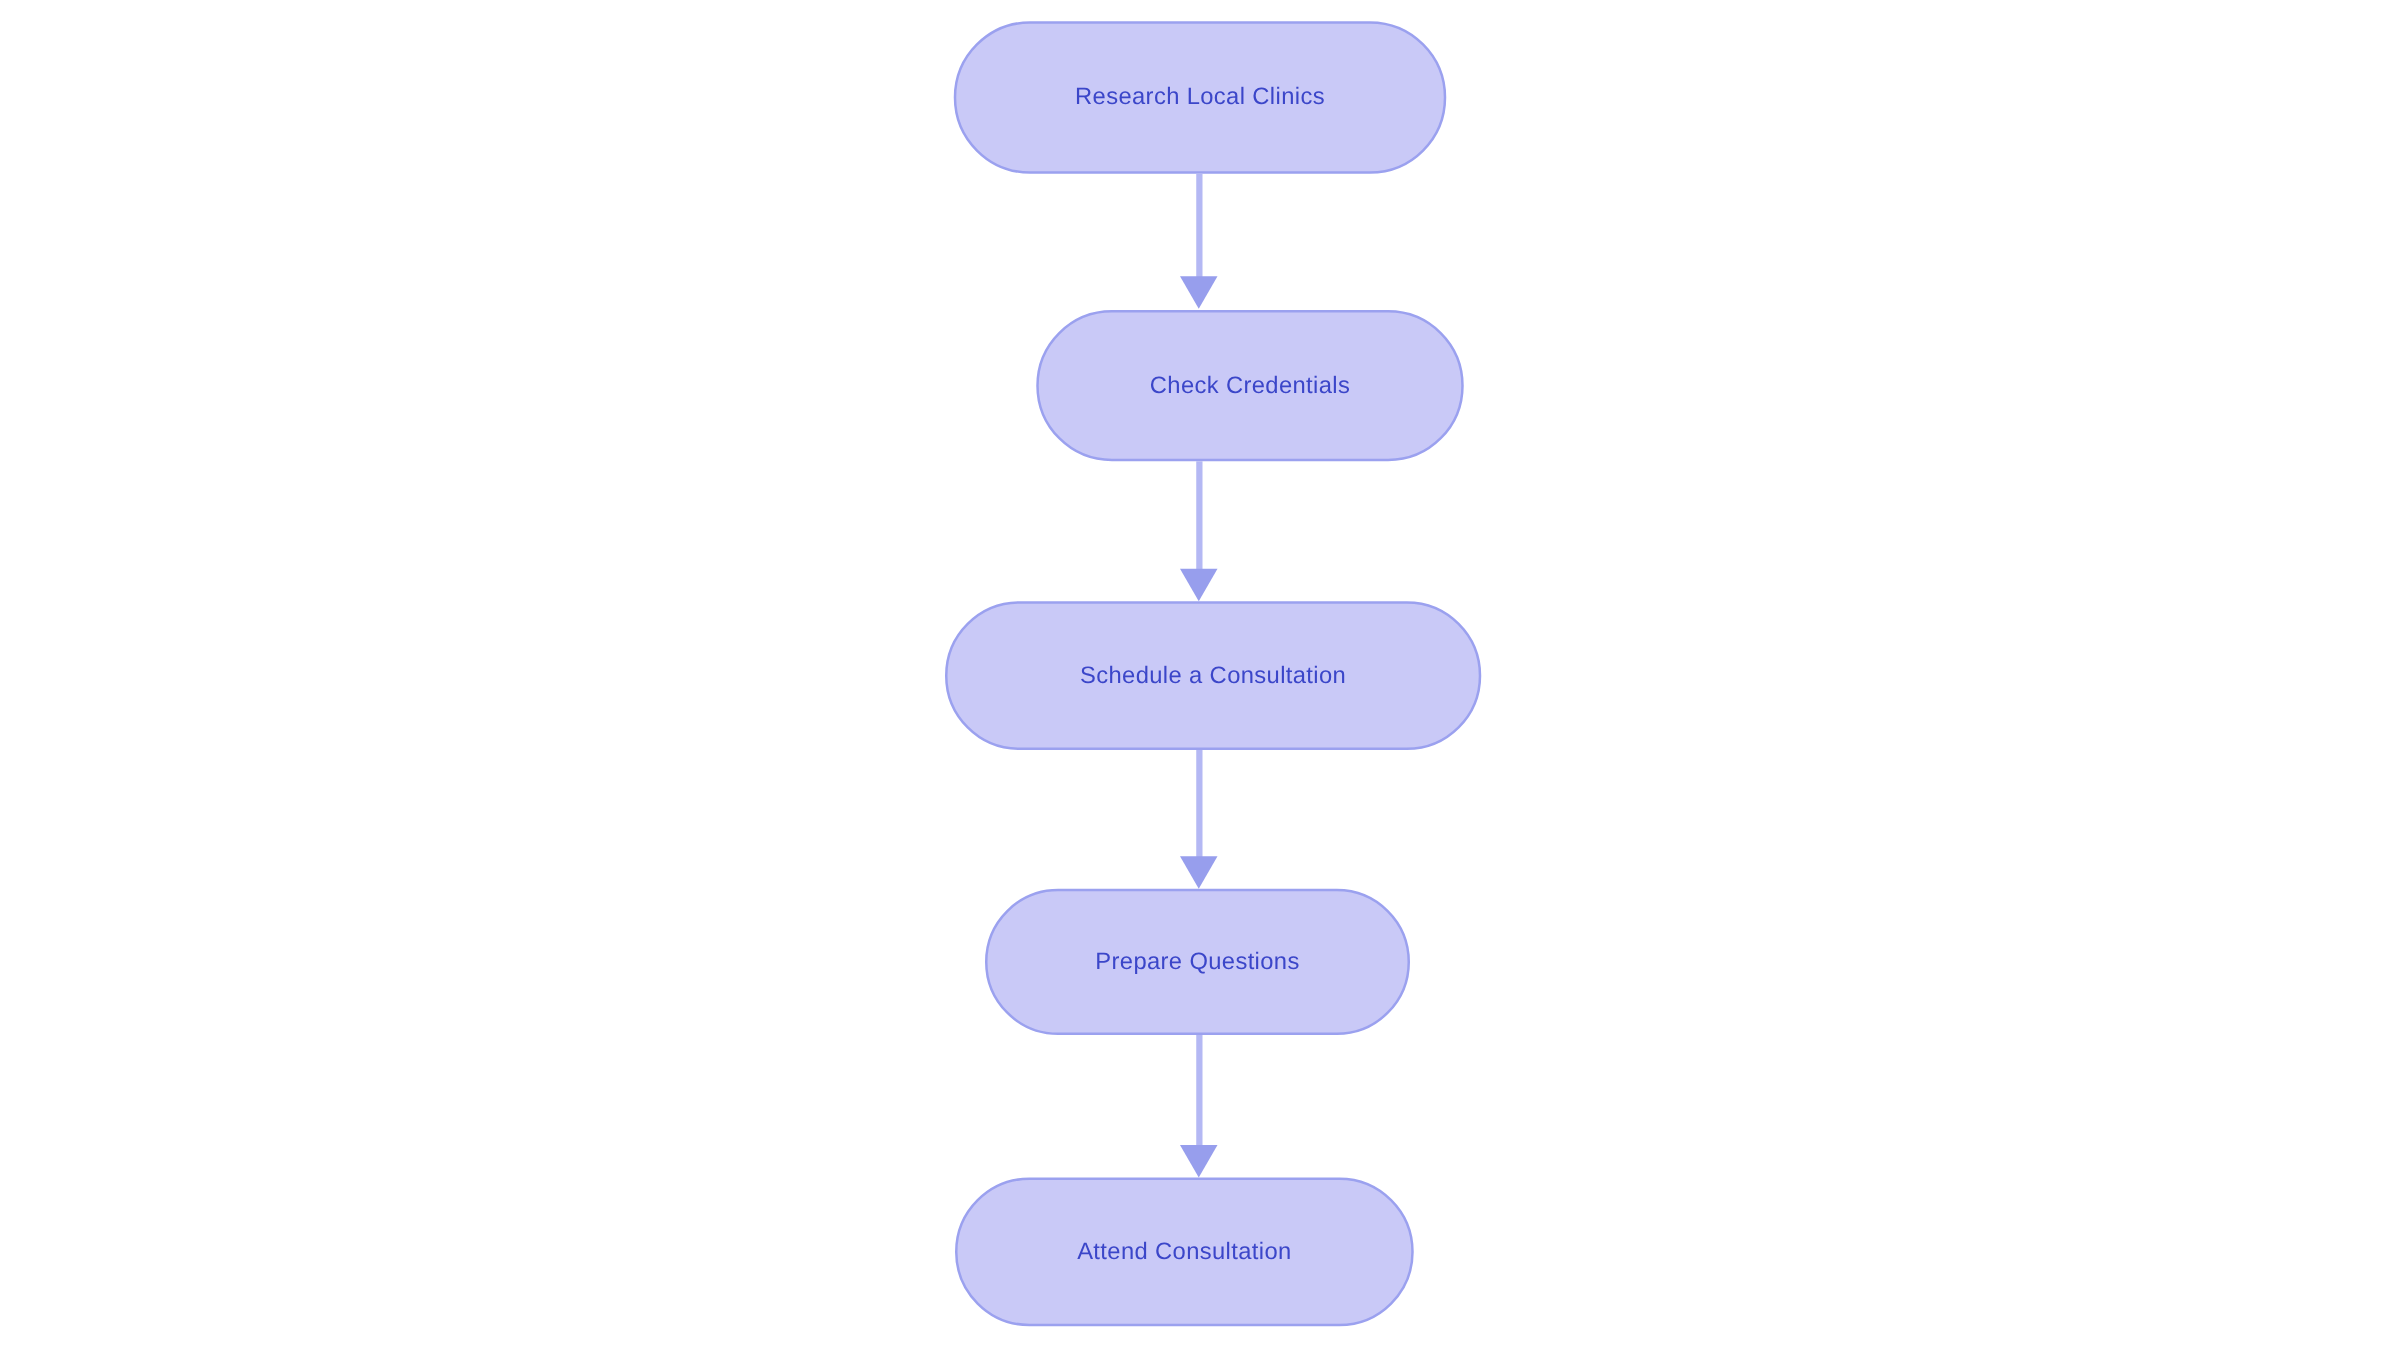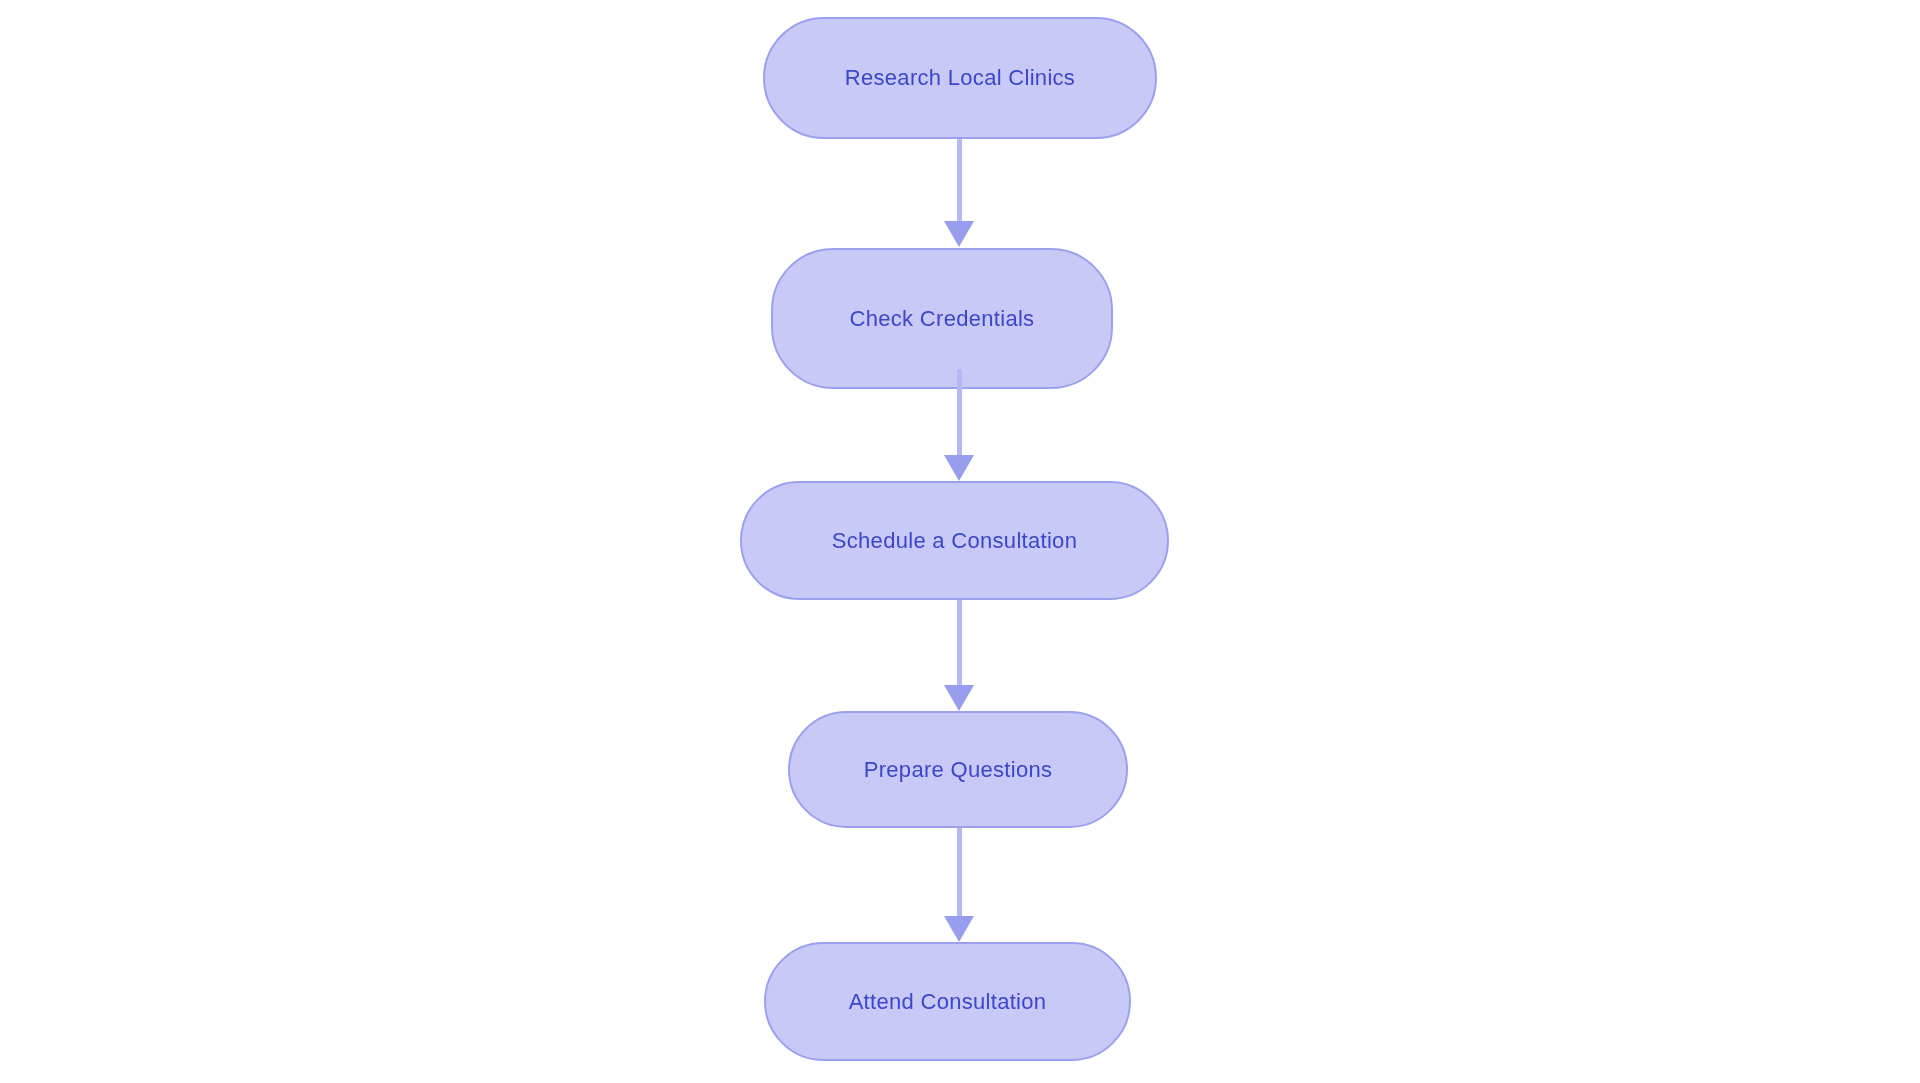--- a/index.html
+++ b/index.html
@@ -18,21 +18,21 @@
   .flow-node {
     position: absolute;
     display: flex;
     align-items: center;
     justify-content: center;
     box-sizing: border-box;
     background: var(--node-fill, #c9c9f7);
     border: 2px solid var(--node-border, #9ba1ef);
     border-radius: 62px;
     color: var(--node-text, #3b46c9);
-    font-size: 22px;
+    font-size: 19px;
     font-weight: 500;
     letter-spacing: 0.3px;
     white-space: nowrap;
     text-align: center;
   }
   .arrow-line {
     position: absolute;
     width: 5px;
     background: var(--arrow-line, #b4b8f4);
   }
@@ -47,25 +47,25 @@
 </style>
 </head>
 <body>
 
 <div class="canvas">
 
   <div class="flow-node" style="left:763px; top:17px; width:394px; height:122px;">
     <span>Research Local Clinics</span>
   </div>
 
-  <div class="flow-node" style="left:771px; top:248px; width:342px; height:141px;text-align:center;">
+  <div class="flow-node" style="left:829px; top:248px; width:342px; height:121px;text-align:center;">
     <span>Check Credentials</span>
   </div>
 
-  <div class="flow-node" style="left:740px; top:481px; width:429px; height:119px;">
+  <div class="flow-node" style="left:756px; top:481px; width:429px; height:119px;">
     <span>Schedule a Consultation</span>
   </div>
 
   <div class="flow-node" style="left:788px; top:711px; width:340px; height:117px;justify-content:center;">
     <span>Prepare Questions</span>
   </div>
 
   <div class="flow-node" style="left:764px; top:942px; width:367px; height:119px;">
     <span>Attend Consultation</span>
   </div>

